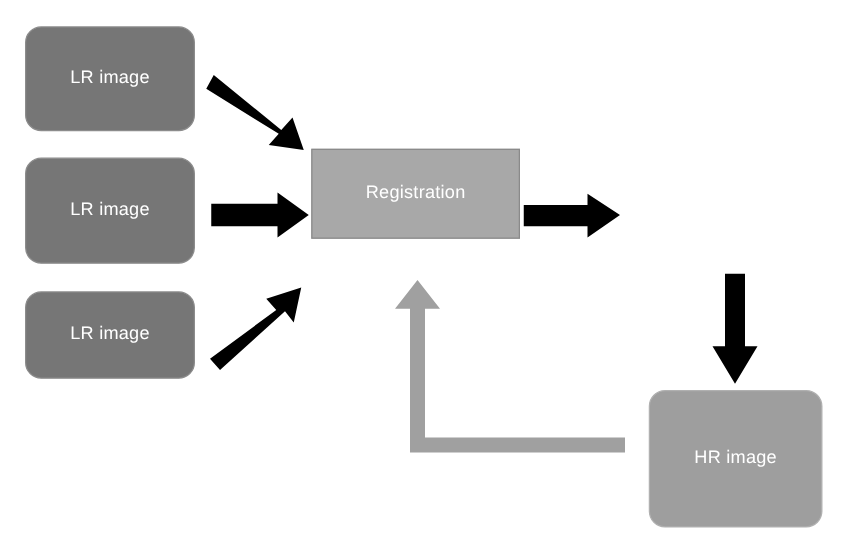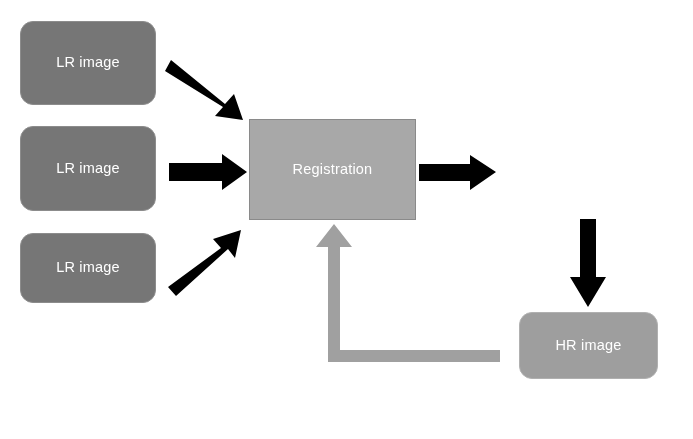--- a/index.html
+++ b/index.html
@@ -51,23 +51,23 @@
     background: #a8a8a8;
     border: 1.5px solid #8a8a8a;
     border-radius: 0;
   }
   .node-label {
     display: block;
   }
   .lr1 { left: 20px;  top: 21px;  width: 136px; height: 84px; }
   .lr2 { left: 20px;  top: 126px; width: 136px; height: 85px; }
   .lr3 { left: 20px;  top: 233px; width: 136px; height: 70px; }
-  .registration   { left: 249px; top: 119px; width: 167px; height: 101px; }
+  .registration   { left: 249px; top: 119px; width: 167px; height: 72px; }
   .reconstruction { left: 498px; top: 120px; width: 165px; height: 96px; }
-  .hrimage        { left: 519px; top: 312px; width: 139px; height: 67px; }
+  .hrimage        { left: 519px; top: 312px; width: 139px; height: 110px; }
 </style>
 </head>
 <body>
 
 <div id="canvas">
 
   <svg class="layer" viewBox="0 0 693 439">
 
     <g>
       <path d="M 500 350

